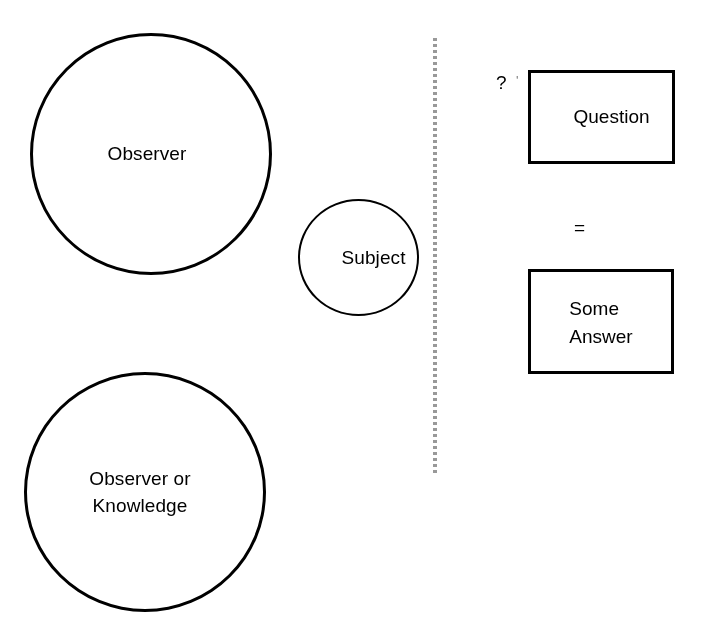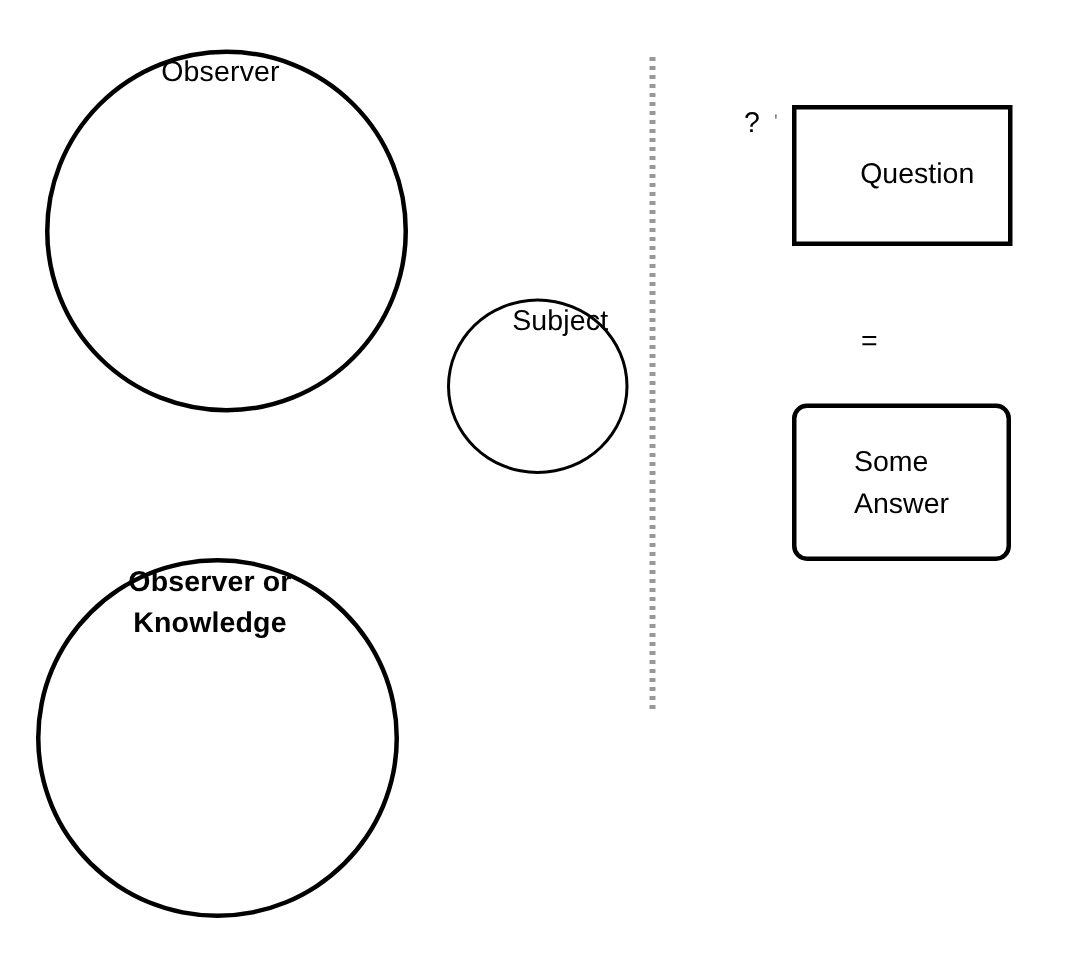--- a/index.html
+++ b/index.html
@@ -23,20 +23,21 @@
 
   
   .circle {
     position: absolute;
     box-sizing: border-box;
     border-radius: 50%;
     background: #ffffff;
     border-style: solid;
     border-color: #000000;
     display: flex;
+    align-items: center;
     justify-content: center;
     text-align: center;
   }
   .circle-label {
     font-size: 19px;
     line-height: 27px;
     color: #000000;
     white-space: pre-line;
     letter-spacing: 0.1px;
   }
@@ -63,21 +64,20 @@
     transform: translate(1px, 0px);
     margin-left: 28px;
   }
 
   #knowledge-circle {
     left: 24px;
     top: 372px;
     width: 242px;
     height: 240px;
     border-width: 3px;
-    font-weight: bold;
   }
   #knowledge-circle .circle-label {
     transform: translate(-5px, 0px);
   }
 
   
   #divider {
     position: absolute;
     left: 433px;
     top: 38px;
@@ -120,21 +120,20 @@
   }
   #question-box .rect-label {
     transform: translate(10px, 0px);
   }
 
   #answer-box {
     left: 528px;
     top: 269px;
     width: 146px;
     height: 105px;
-    border-radius: 10px;
   }
   #answer-box .rect-label {
     text-align: left;
     transform: translate(0px, 1px);
   }
 
   
   .glyph {
     position: absolute;
     font-size: 19px;

